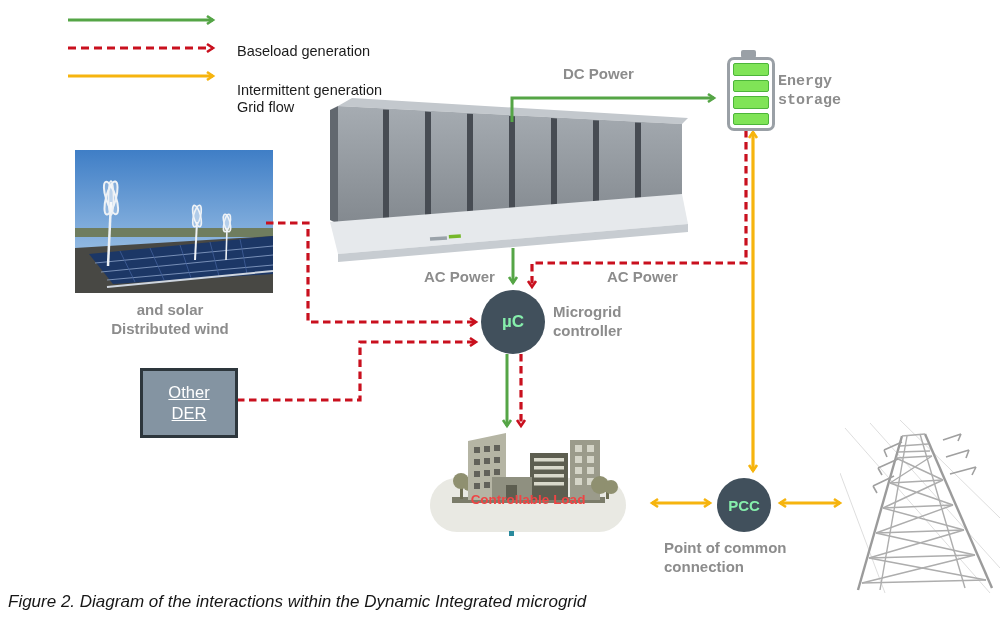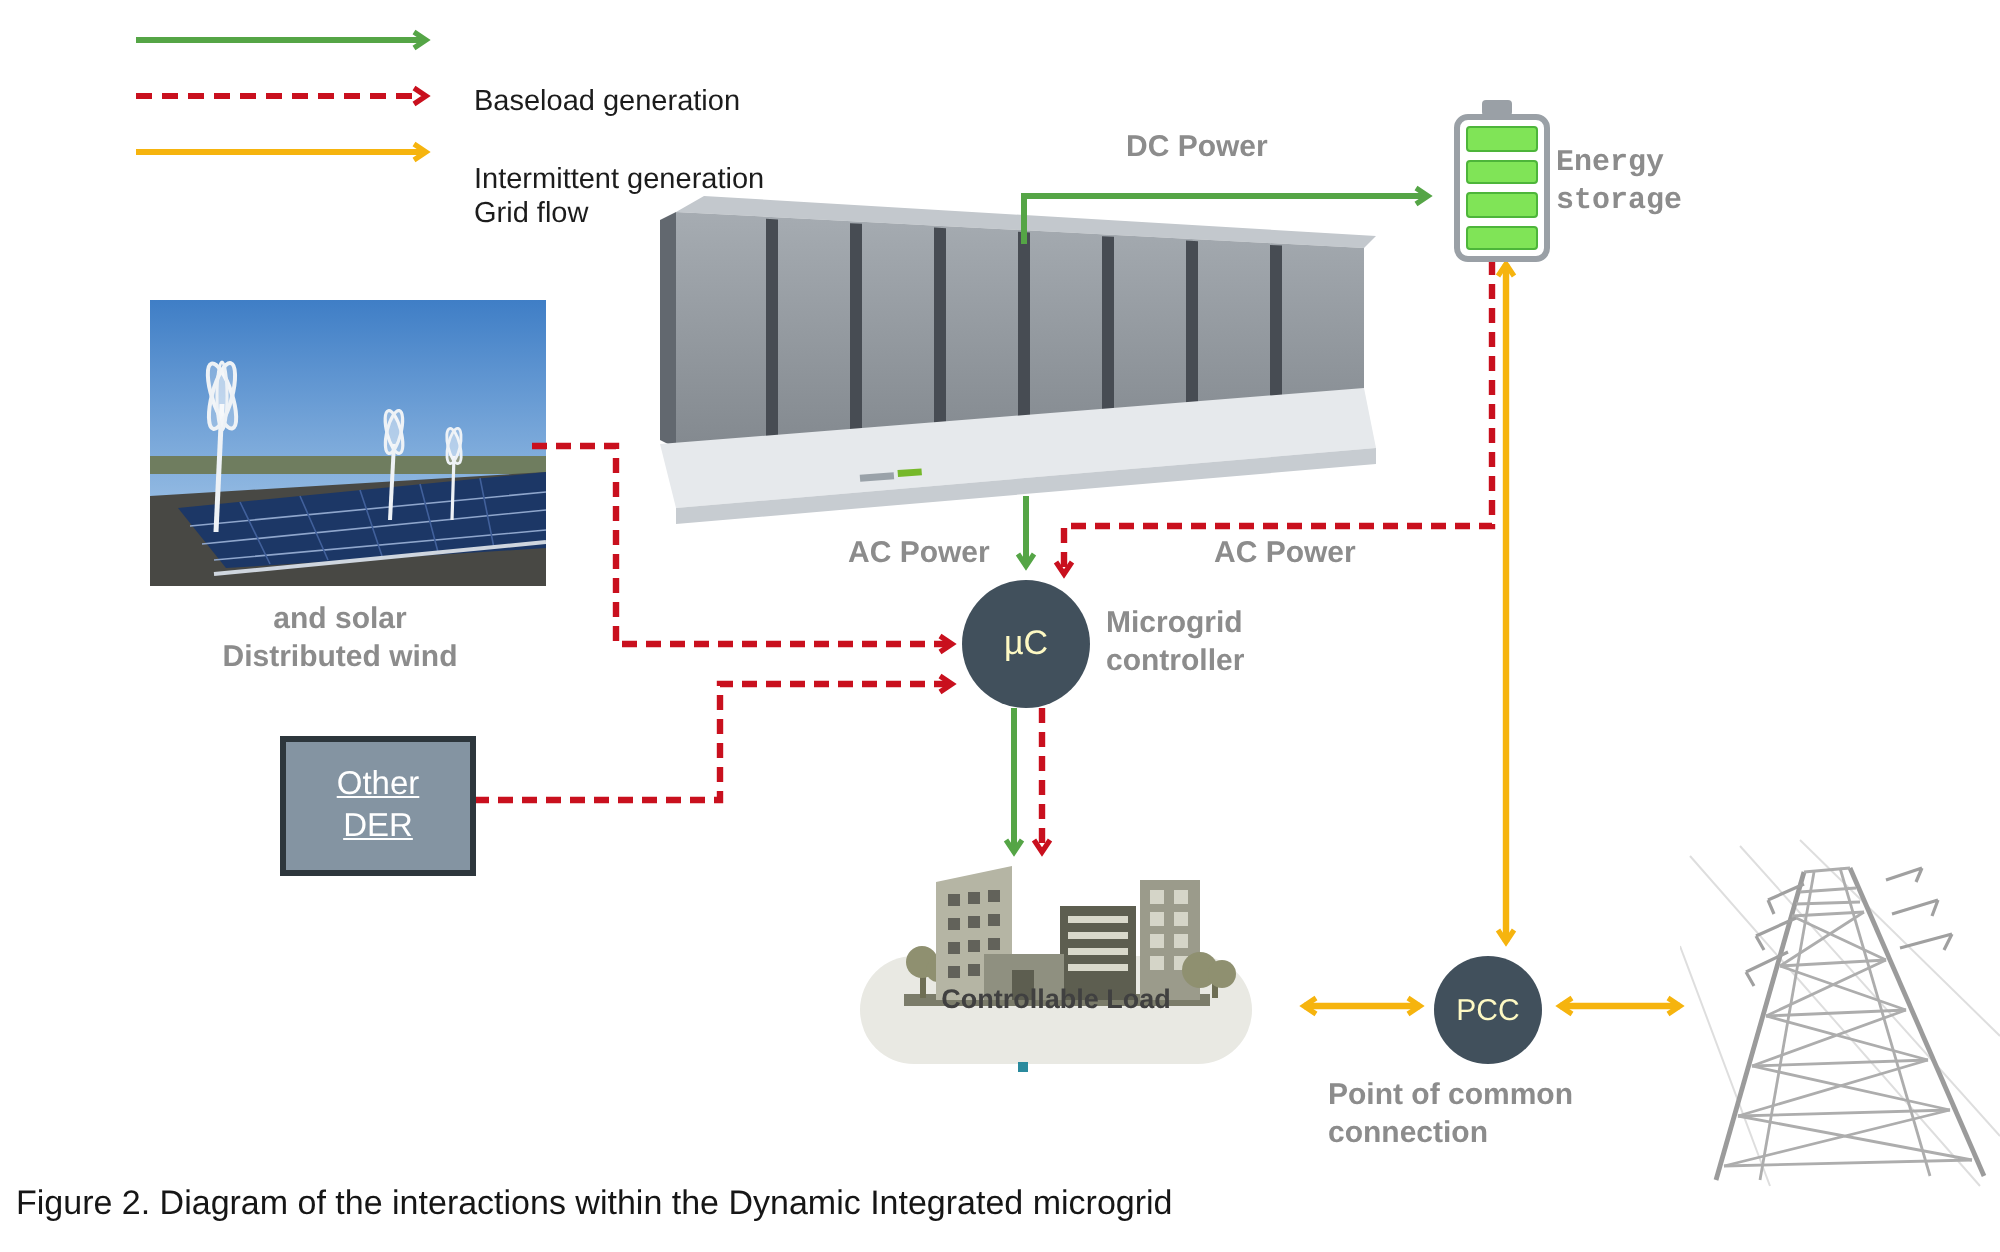--- a/index.html
+++ b/index.html
@@ -1,37 +1,37 @@
 <!DOCTYPE html>
 <html><head>
 <meta charset="utf-8">
 <style>
   html,body{margin:0;padding:0;background:#fff;}
   #stage{position:relative;width:1000px;height:626px;background:#ffffff;overflow:hidden;
          font-family:"Liberation Sans",sans-serif;}
   .abs{position:absolute;}
   .graylab{color:#8c8c8c;font-weight:bold;font-size:15px;line-height:19px;}
   .legend-label{color:#1c1c1c;font-size:14.5px;margin-top:31px;}
-  .node-circle{border-radius:50%;background:#41505c;color:#fef9c3;display:flex;
-               align-items:center;justify-content:center;font-weight:normal;}
+  .node-circle{border-radius:50%;background:#41505c;color:#86efac;display:flex;
+               align-items:center;justify-content:center;font-weight:bold;}
   #uc-circle{left:481px;top:290px;width:64px;height:64px;font-size:17px;}
   #pcc-circle{left:717px;top:478px;width:54px;height:54px;font-size:15px;}
   #other-der{left:140px;top:368px;width:92px;height:64px;background:#8494a2;
              border:3px solid #2d363c;color:#ffffff;font-size:16.5px;line-height:21px;
              display:flex;flex-direction:column;align-items:center;justify-content:center;text-decoration:underline;}
   #battery-body{left:727px;top:57px;width:36px;height:62px;border:3px solid #9aa0a6;
                 border-radius:7px;background:#fff;display:flex;flex-direction:column;
                 justify-content:space-between;padding:3px;}
   #battery-body .bar{height:10.5px;background:#80e457;border:1px solid #4db53a;border-radius:2px;}
   #battery-cap{left:741px;top:50px;width:15px;height:8px;background:#9aa0a6;border-radius:2px;}
   #load-cloud{left:430px;top:478px;width:196px;height:54px;border-radius:27px;background:#e9e9e3;}
-  #load-label{left:430px;top:492px;width:196px;text-align:center;color:#404040;
+  #load-label{left:430px;top:492px;width:196px;text-align:center;color:#ef4444;
               font-weight:bold;font-size:13.5px;}
   #load-dot{left:509px;top:531px;width:5px;height:5px;background:#2a8a9d;}
-  #caption{left:8px;top:592px;width:980px;font-size:17px;color:#161616;}
+  #caption{left:8px;top:592px;width:980px;font-style:italic;font-size:17px;color:#161616;}
   svg{position:absolute;left:0;top:0;}
 </style>
 </head>
 <body>
 
 <div id="stage">
 
   <svg width="198" height="143" style="left:75px;top:150px;">
     <defs>
       <linearGradient id="sky" x1="0" y1="0" x2="0" y2="1">

